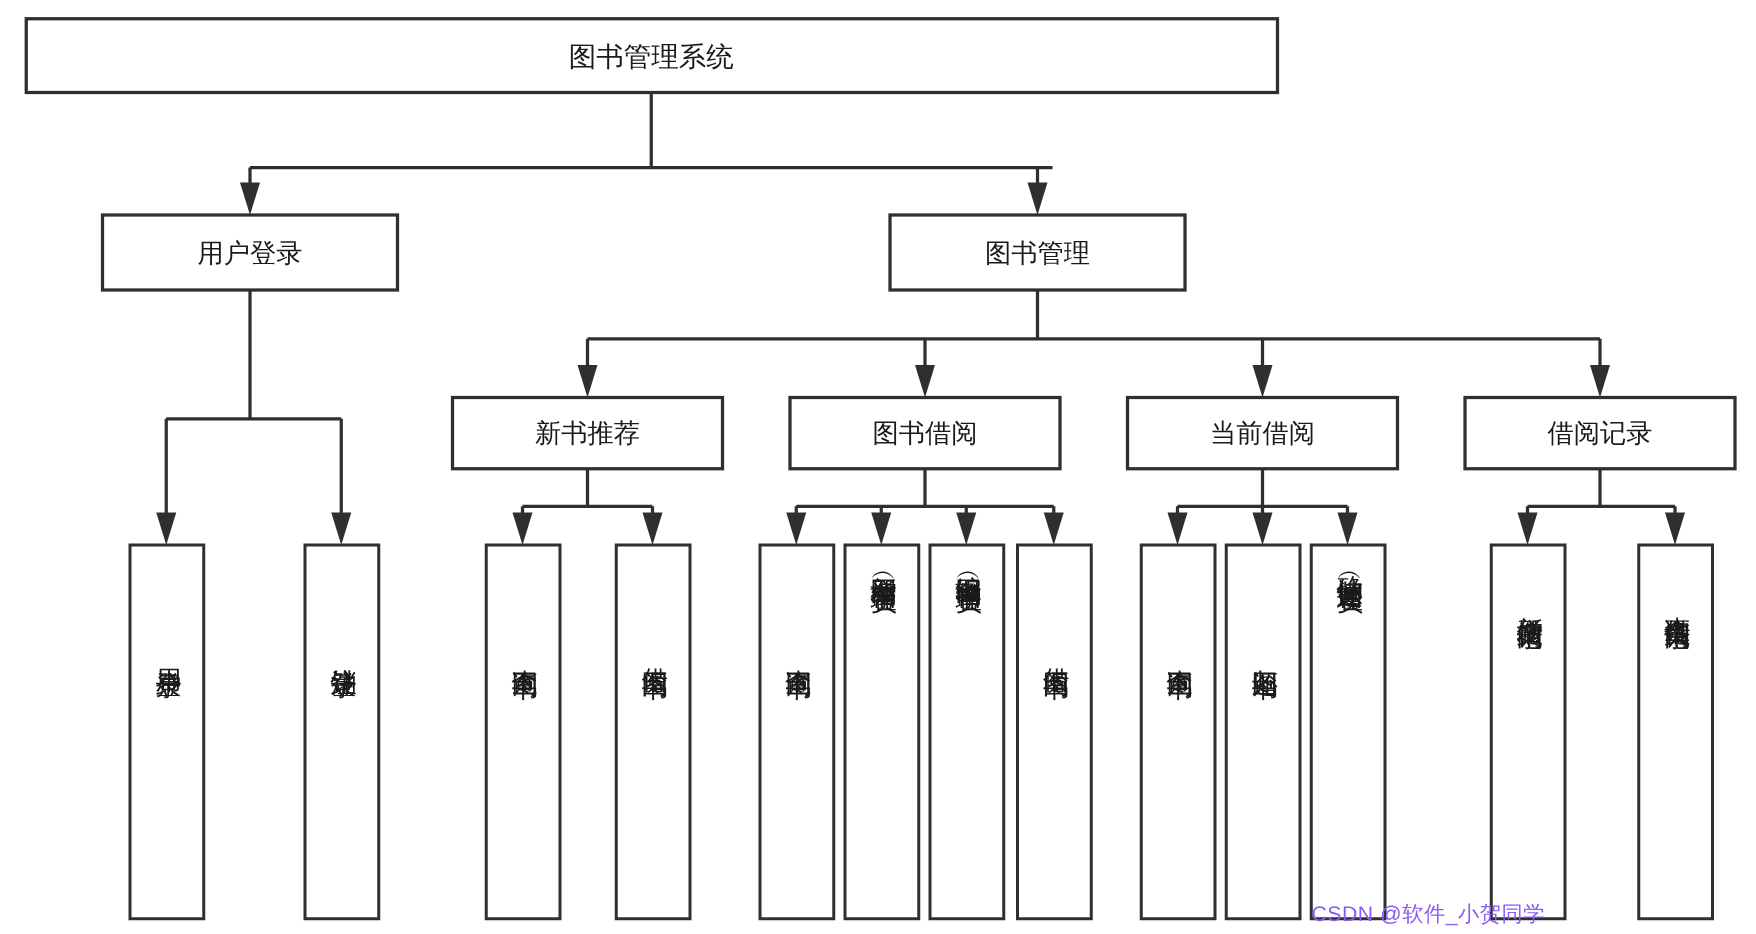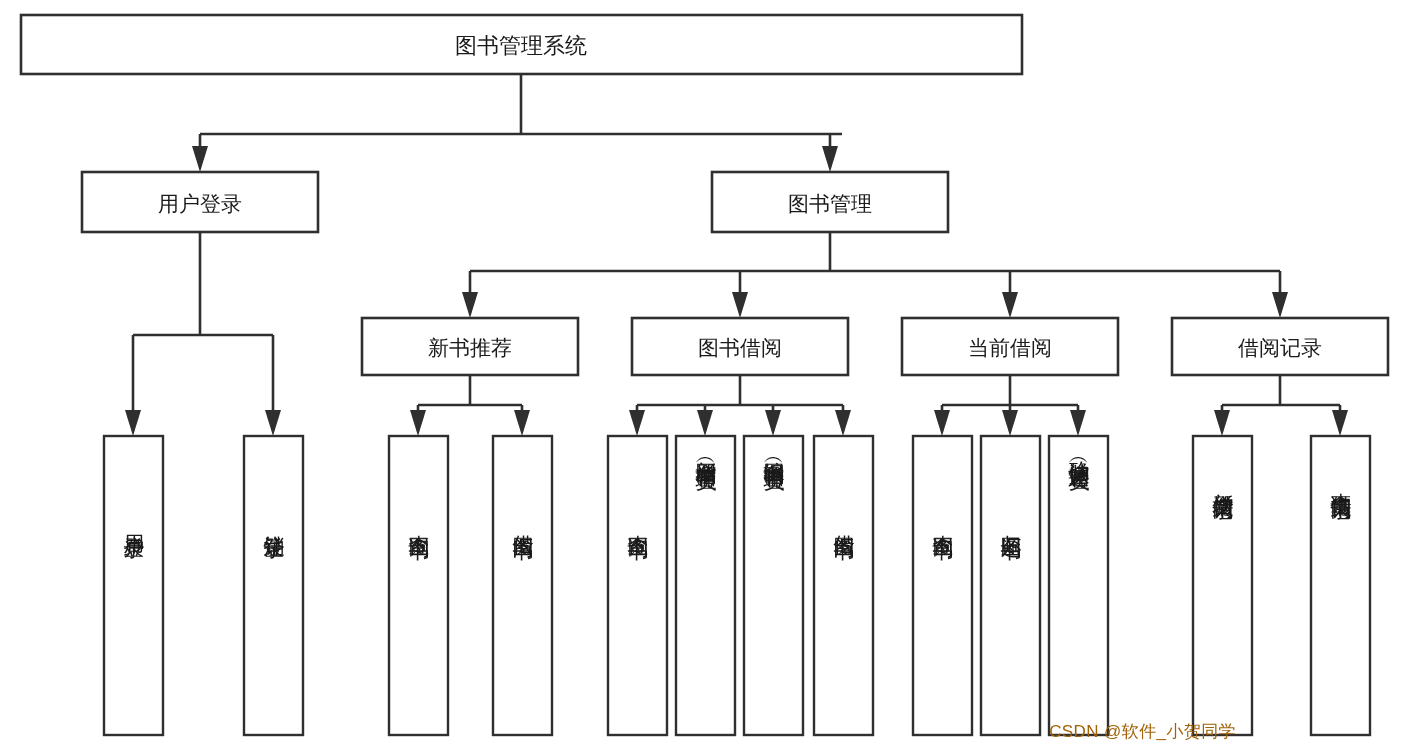--- a/index.html
+++ b/index.html
@@ -74,21 +74,21 @@
     letter-spacing: 1.5px;
     white-space: nowrap;
     text-align: left;
   }
   .watermark {
     position: absolute;
     right: 8px;
     bottom: 4px;
     font-family: "Liberation Sans", "DejaVu Sans", sans-serif;
     font-size: 17px;
-    color: #a16207;
+    color: #8b5cf6;
     letter-spacing: 0.4px;
     user-select: none;
     white-space: nowrap;
   }
 </style>
 </head>
 <body>
 
 <div id="diagram-root">
 

